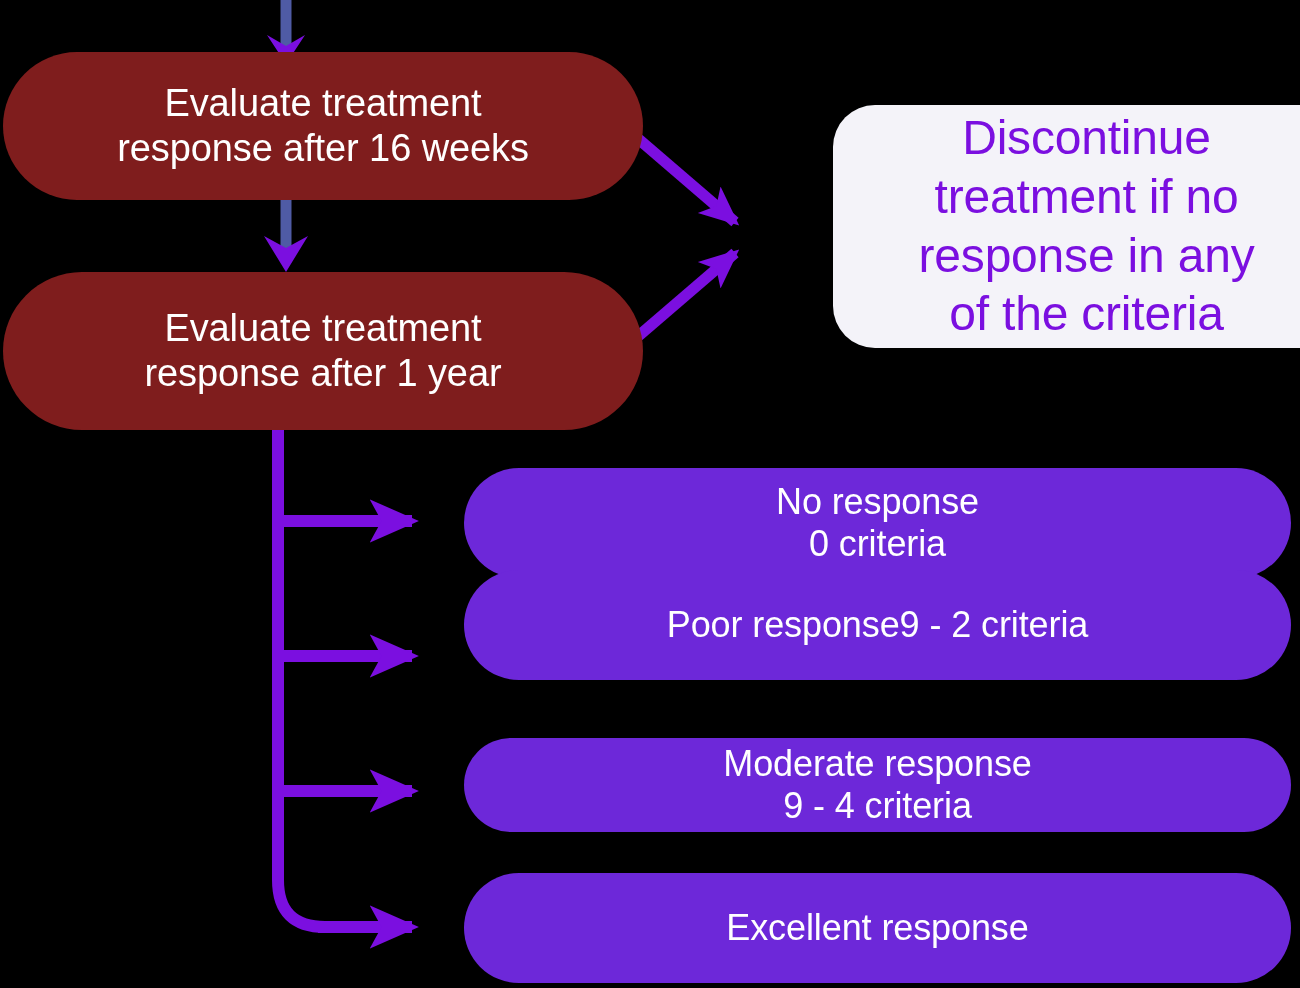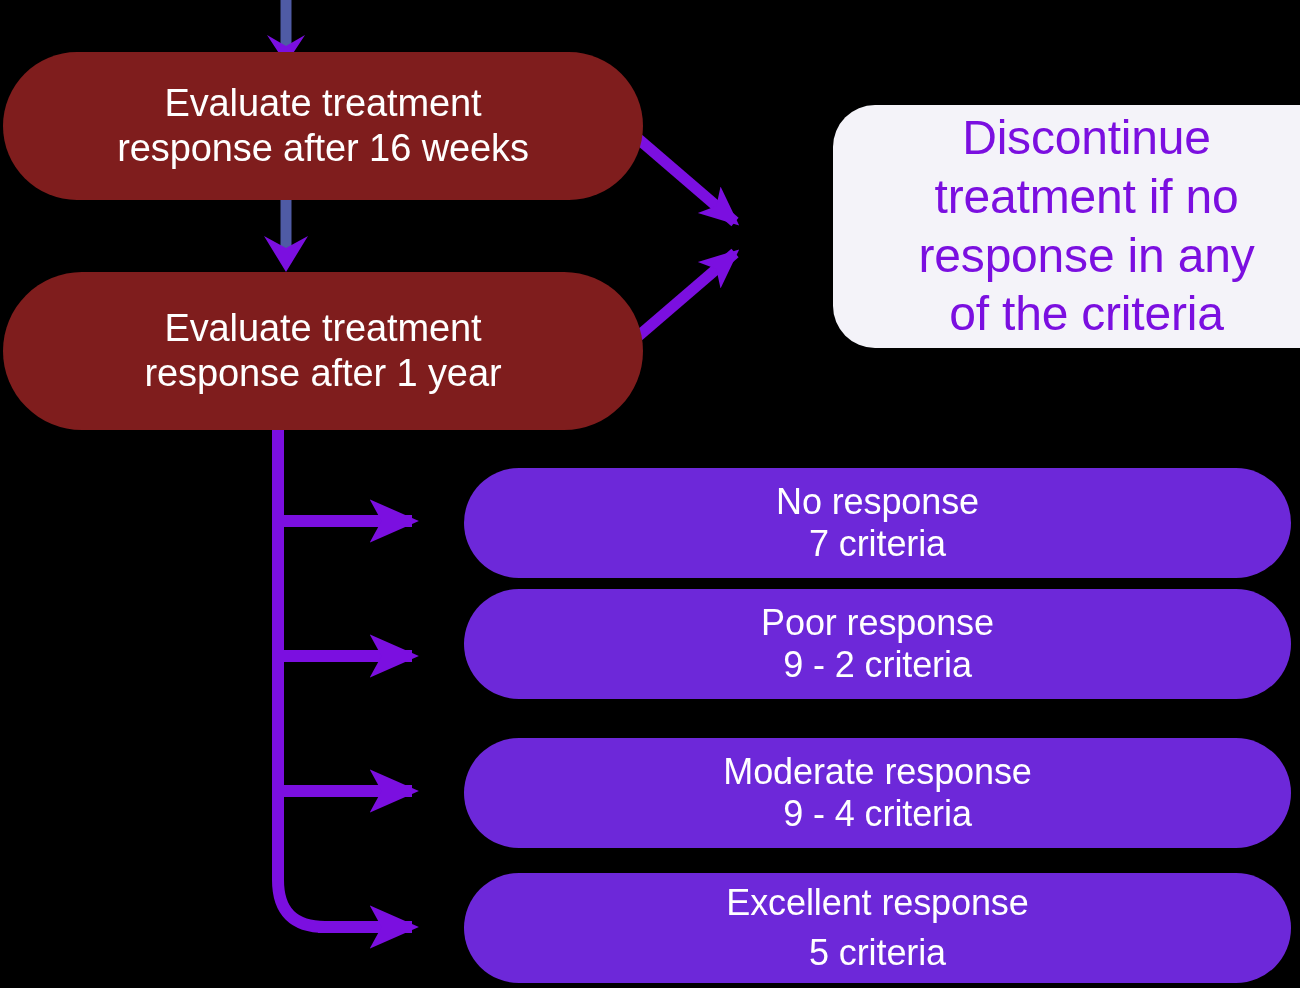--- a/index.html
+++ b/index.html
@@ -118,31 +118,30 @@
   <div class="node node-blue" style="left:3px; top:272px; width:640px; height:158px; border-radius:79px; padding:0 34px;">Evaluate treatment
 response after 1 year</div>
 
   <div class="node node-note" style="left:785px; top:105px; width:507px; height:243px; border-radius:42px; padding:0 26px;">Discontinue
 treatment if no
 response in any
 of the criteria</div>
 
   <div class="node node-purple" style="left:464px; top:468px; width:827px; height:110px; border-radius:55px; padding:0 24px; flex-direction:column;">
     <div>No response</div>
-    <div>7 criteria</div>
+    <div>0 criteria</div>
   </div>
 
-  <div class="node node-purple" style="left:464px; top:589px; width:827px; height:110px; border-radius:55px; padding:0 24px; flex-direction:column;align-items:center;">
+  <div class="node node-purple" style="left:464px; top:570px; width:827px; height:110px; border-radius:55px; padding:0 24px; flex-direction:row;align-items:center;">
     <div>Poor response</div>
     <div>9 - 2 criteria</div>
   </div>
 
-  <div class="node node-purple" style="left:464px; top:738px; width:827px; height:110px; border-radius:55px; padding:0 24px; flex-direction:column;">
+  <div class="node node-purple" style="left:464px; top:738px; width:827px; height:94px; border-radius:55px; padding:0 24px; flex-direction:column;">
     <div>Moderate response</div>
     <div>9 - 4 criteria</div>
   </div>
 
   <div class="node node-purple" style="left:464px; top:873px; width:827px; height:110px; border-radius:55px; padding:0 24px; flex-direction:column;gap:7px;">
     <div>Excellent response</div>
-    <div>5 criteria</div>
   </div>
 
 </div>
 
 </body></html>

